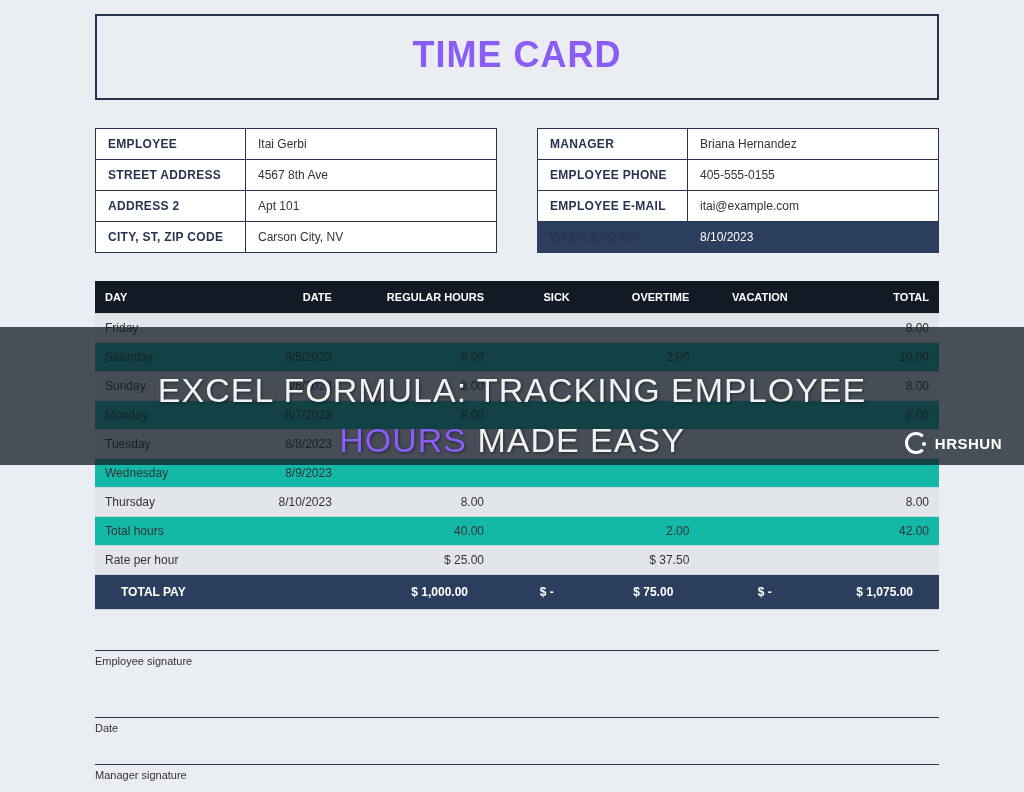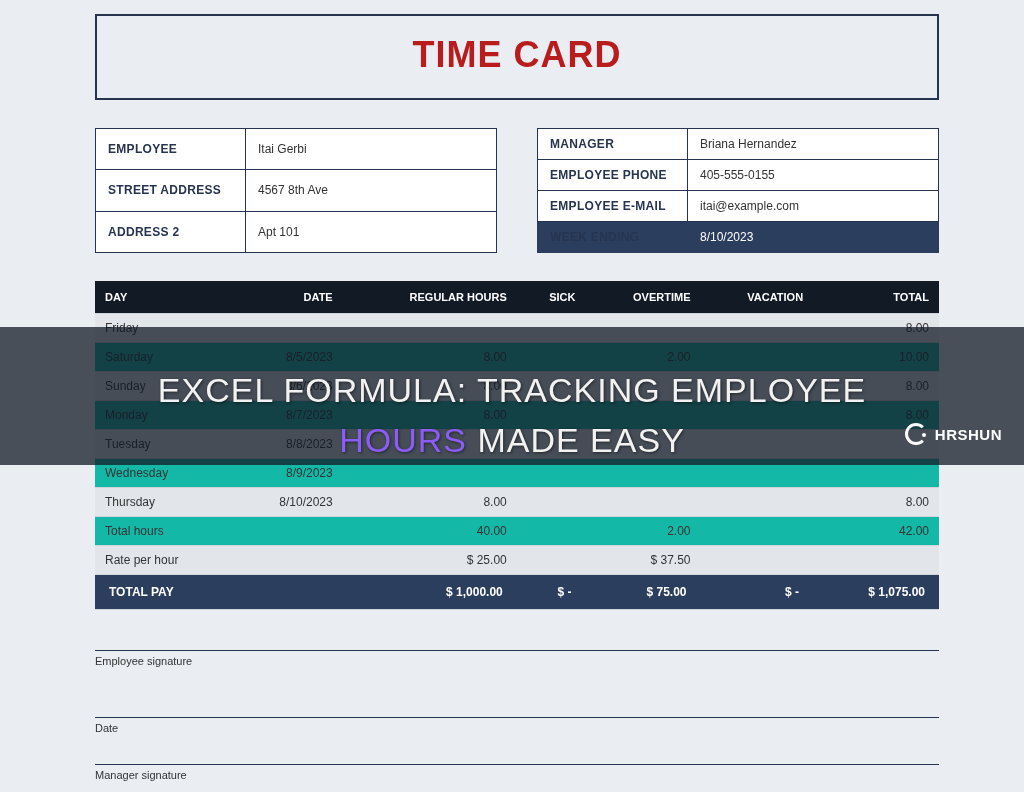--- a/index.html
+++ b/index.html
@@ -19,21 +19,21 @@
   .title-box {
     border: 2px solid #27344f;
     text-align: center;
     padding: 18px 0 22px 0;
     margin-bottom: 28px;
   }
   .title-box h1 {
     font-size: 36px;
     font-weight: 700;
     letter-spacing: 1px;
-    color: #b91c1c;
+    color: #8b5cf6;
   }
   .info-row {
     display: flex;
     gap: 40px;
     margin-bottom: 28px;
   }
   .info-table {
     border-collapse: collapse;
     width: 50%;
     background: #fff;
@@ -77,21 +77,21 @@
     border-left: none;
     border-right: none;
     padding: 7px 10px;
   }
   .main-table tr.alt td { background: #e2e6eb; }
   .main-table tr.foot td {
     background: #2c3e5e;
     color: #fff;
     font-weight: 700;
     text-transform: uppercase;
-    padding: 10px 14px;
+    padding: 10px 26px;
   }
   .sign-row {
     display: flex;
     gap: 50px;
     margin-top: 40px;
     flex-direction: column;
   }
   .sign-col {
     flex: 1;
   }
@@ -119,21 +119,21 @@
     font-weight: 400;
     letter-spacing: 1px;
     line-height: 1.45;
     color: #f2f2f2;
     text-shadow: 1px 1px 3px rgba(0,0,0,0.5);
   }
   .overlay-text .accent { color: #8b5cf6; }
   .brand {
     position: absolute;
     right: 22px;
-    bottom: 20px;
+    bottom: 11px;
     display: flex;
     align-items: center;
     gap: 8px;
     color: #fff;
     font-weight: 700;
     font-size: 15px;
     letter-spacing: 0.5px;
   }
   .brand-icon {
     width: 22px;
@@ -170,20 +170,24 @@
             <td class="label">EMPLOYEE</td>
             <td>Itai Gerbi</td>
           </tr>
       <tr>
             <td class="label">STREET ADDRESS</td>
             <td>4567 8th Ave</td>
           </tr>
       <tr>
             <td class="label">ADDRESS 2</td>
             <td>Apt 101</td>
+          </tr>
+      <tr>
+            <td class="label">CITY, ST,  ZIP CODE</td>
+            <td>Carson City, NV</td>
           </tr>
     </tbody>
       </table>
     <table class="info-table">
       <tbody>
           <tr>
             <td class="label">MANAGER</td>
             <td>Briana Hernandez</td>
           </tr>
       <tr>

